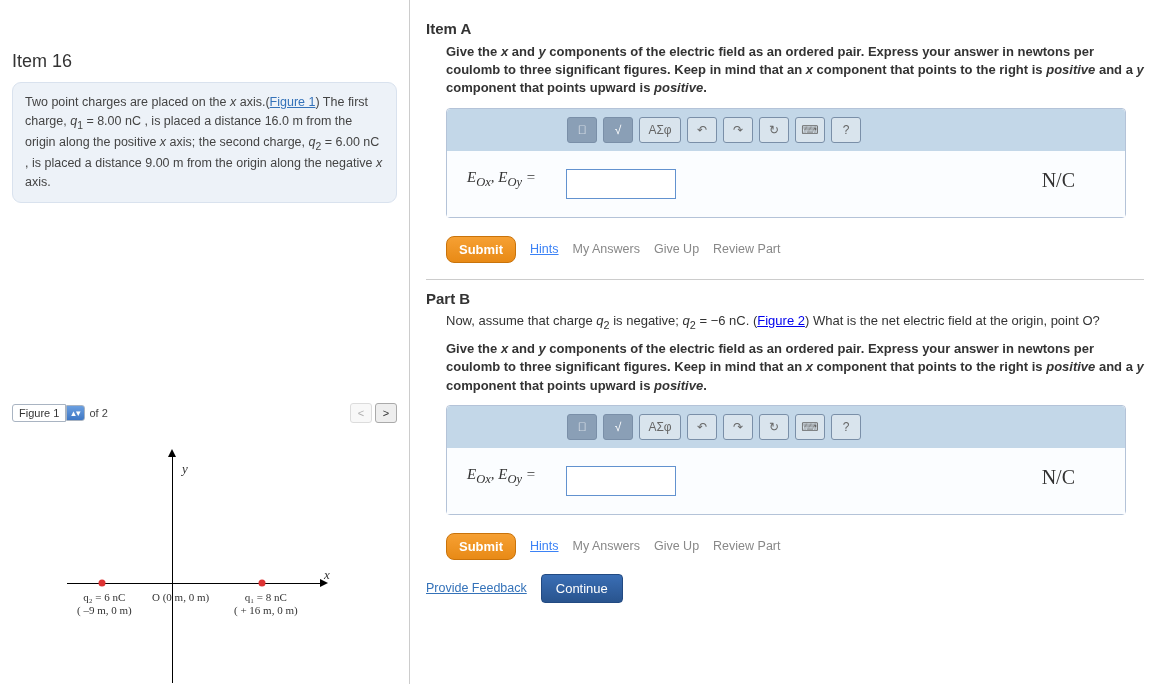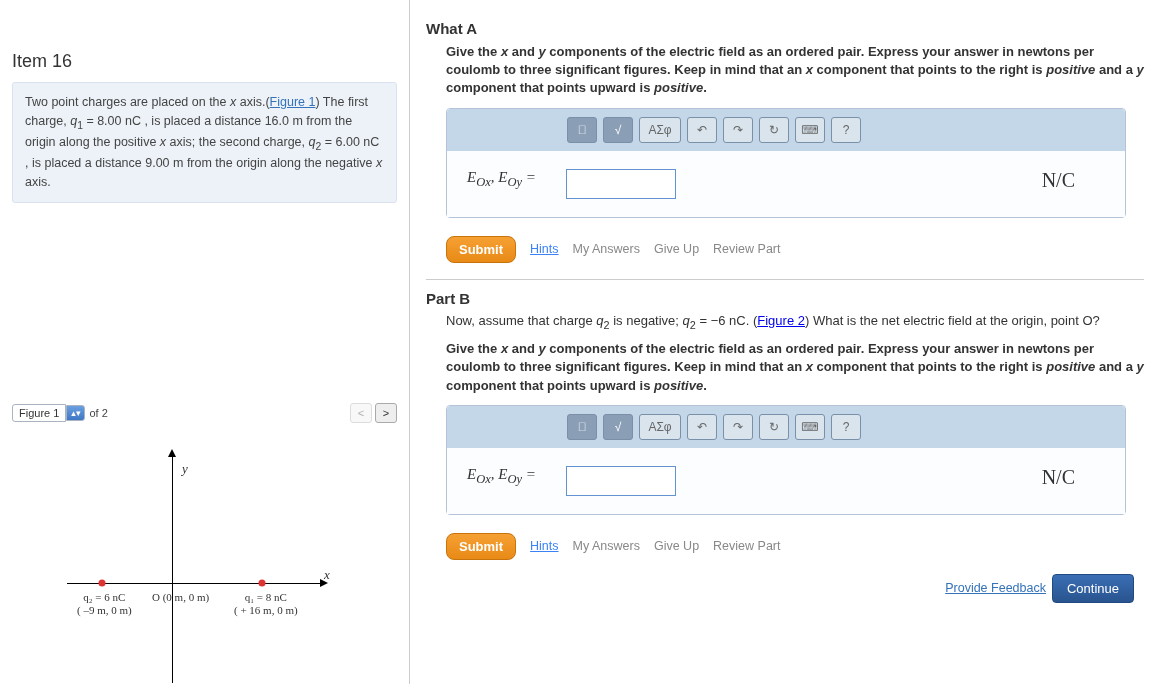--- a/index.html
+++ b/index.html
@@ -1,21 +1,21 @@
 <!DOCTYPE html>
 <html><head>
 <meta charset="utf-8">
 <style>
   * { box-sizing: border-box; margin: 0; padding: 0; }
   body { font-family: Arial, Helvetica, sans-serif; font-size: 13px; color: #333; background: #fff; }
   .wrap { display: flex; width: 1160px; }
   .leftcol { width: 410px; border-right: 1px solid #ccc; padding: 10px 12px; }
   .rightcol { flex: 1; padding: 10px 16px; }
   h2 { font-size: 18px; font-weight: normal; color: #333; margin-bottom: 10px; margin-top: 41px; }
-  .prob-box { border: 1px solid #d9e2ee; background: #edf2f8; border-radius: 3px; padding: 10px 12px; font-size: 12.5px; line-height: 1.5; color: #444; }
+  .prob-box { border: 1px solid #d9e2ee; background: #edf2f8; border-radius: 9px; padding: 10px 12px; font-size: 12.5px; line-height: 1.5; color: #444; }
   .prob-box a { color: #3472b9; text-decoration: underline; }
   .figsel { margin-top: 200px; display: flex; align-items: center; gap: 0; }
   .dd { border: 1px solid #a9b4c2; background: #fff; padding: 2px 6px; font-size: 11px; border-radius: 3px 0 0 3px; }
   .ddarr { border: 1px solid #a9b4c2; background: linear-gradient(#6b9fe0,#3e77c4); color: #fff; font-size: 9px; padding: 2px 4px; border-radius: 0 3px 3px 0; }
   .oftxt { margin-left: 4px; font-size: 11px; color: #444; }
   .pager { margin-left: auto; display: flex; gap: 3px; }
   .pgbtn { border: 1px solid #aaa; background: #eee; border-radius: 3px; width: 22px; height: 20px; font-size: 11px; display:flex;align-items:center;justify-content:center; }
   .pgbtn.dis { opacity: .4; }
   .figimg { margin-top: 20px; height: 280px; position: relative; }
   .partlbl { font-size: 15px; font-weight: bold; margin: 10px 0 6px; }
@@ -26,21 +26,21 @@
   .tb { border: 1px solid #7a8fa8; background: #8a9fb6; color: #fff; border-radius: 3px; width: 30px; height: 26px; display:flex;align-items:center;justify-content:center; font-size: 12px; }
   .tb.lt { background: #d9e4ed; color: #666; }
   .ansrow { background: #fbfdff; padding: 18px 20px; display: flex; align-items: flex-start; gap: 30px; }
   .lhs { font-size: 15px; font-style: italic; font-family: 'Times New Roman', serif; }
   .ansin { width: 110px; height: 30px; border: 1px solid #6292cf; padding: 4px; }
   .unit { margin-left: auto; margin-right: 30px; font-size: 20px; font-family: 'Times New Roman', serif; }
   .btnrow { padding: 8px 0 0 20px; display:flex; align-items:center; gap: 14px; font-size: 12.5px; color: #888; }
   .submit { background: linear-gradient(#f6a033,#e88a16); border: 1px solid #c9730b; color: #fff; font-weight: bold; padding: 5px 12px; border-radius: 8px; font-size: 13px; }
   .btnrow a { color: #3b82f6; text-decoration: underline; }
   hr.sep { margin: 16px 0 10px 0; border: none; border-top: 1px solid #ccc; }
-  .footer { display: flex; justify-content: flex-end; align-items:center; gap: 6px; margin: 14px 10px 0 0; }
+  .footer { display: flex; align-items:center; gap: 14px; margin: 14px 10px 0 0; }
   .footer a { color: #3472b9; text-decoration: underline; font-size: 12.5px; }
   .cont { background: linear-gradient(#3a6eb5,#29548e); border: 1px solid #224a82; color: #fff; padding: 6px 14px; border-radius: 4px; font-size: 13px; }
   
   .ax { position:absolute; background:#000; }
   .axlbl { position:absolute; font-style:italic; font-family:'Times New Roman',serif; font-size:13px; }
   .pt { position:absolute; width:7px; height:7px; background:#d33; border-radius:50%; transform:translate(-50%,-50%); }
   .flbl { position:absolute; font-size:11px; font-family:'Times New Roman',serif; text-align:center; line-height:1.25; white-space:nowrap; }
   .arrh { position:absolute; width:0;height:0; }
 </style>
 </head>
@@ -78,21 +78,21 @@
 
       <div class="flbl" style="left:52px; top:148px;margin-left:13px;"><span>q₂ = 6 nC</span><br><span>( –9 m, 0 m)</span></div>
       <div class="flbl" style="left:140px; top:148px;">O  (0 m, 0 m)</div>
       <div class="flbl" style="left:222px; top:148px;"><span>q₁ = 8 nC</span><br><span>( + 16 m, 0 m)</span></div>
     </div>
 
   </div>
 
   <div class="rightcol">
 
-    <div class="partlbl">What A</div>
+    <div class="partlbl">Item A</div>
     <div class="instr">Give the <i>x</i> and <i>y</i> components of the electric field as an ordered pair. Express your answer in newtons per coulomb to three significant figures. Keep in mind that an <i>x</i> component that points to the right is <i>positive</i> and a <i>y</i> component that points upward is <i>positive</i>.</div>
     <div class="ansbox">
       <div class="toolbar">
         <span class="tb">⎕</span>
         <span class="tb">√</span>
         <span class="tb lt" style="width:42px;">ΑΣφ</span>
         <span class="tb lt">↶</span>
         <span class="tb lt">↷</span>
         <span class="tb lt">↻</span>
         <span class="tb lt">⌨</span>

